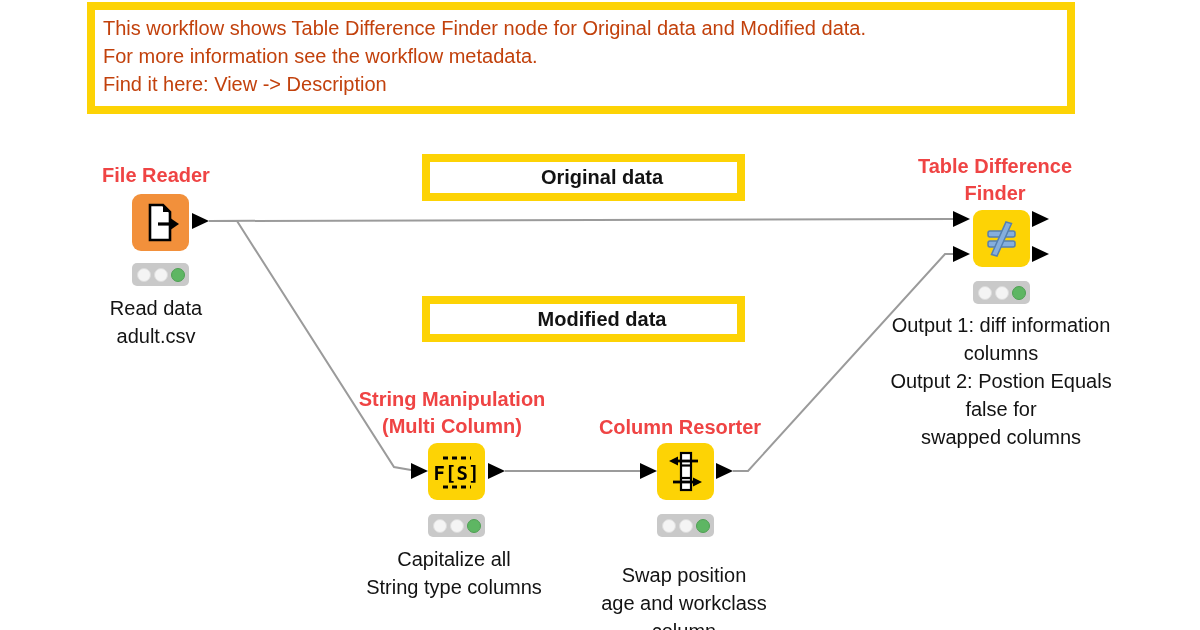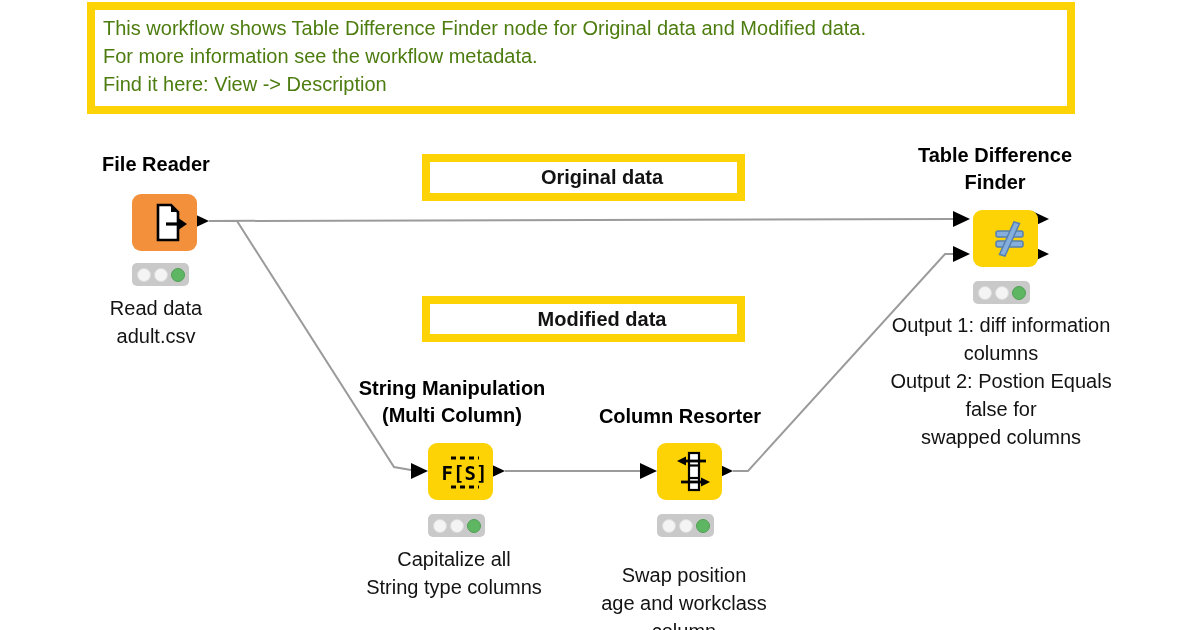--- a/index.html
+++ b/index.html
@@ -7,38 +7,38 @@
   #canvas{position:relative;width:1200px;height:630px;background:#ffffff;overflow:hidden;}
 
   
   #wires{position:absolute;left:0;top:0;width:1200px;height:630px;}
   #wires polyline{fill:none;stroke:#9b9b9b;stroke-width:2;}
   #wires polygon{fill:#000000;}
 
   
   .annotation{position:absolute;left:87px;top:2px;width:988px;height:112px;
     box-sizing:border-box;border:8px solid #fdd305;background:#ffffff;
-    padding:4px 8px;font-size:20px;line-height:28px;color:#4d7c0f;}
+    padding:4px 8px;font-size:20px;line-height:28px;color:#c2410c;}
 
   
   .banner{position:absolute;box-sizing:border-box;border:8px solid #fdd305;background:#ffffff;
     display:flex;align-items:center;justify-content:center;
     font-weight:bold;font-size:20px;color:#131313;padding-left:37px;}
   #banner-original{left:422px;top:154px;width:323px;height:47px;}
   #banner-modified{left:422px;top:296px;width:323px;height:46px;}
 
   
   .node-body{position:absolute;width:57px;height:57px;border-radius:9px;
-    display:flex;align-items:center;justify-content:flex-start;padding-left:8px;}
+    display:flex;align-items:center;justify-content:flex-start;}
   .node-orange{background:#f2903b;}
   .node-yellow{background:#fdd305;}
   .node-body svg{display:block;}
 
   .node-title{position:absolute;width:300px;text-align:center;
-    font-weight:bold;font-size:20px;line-height:27px;color:#000000;}
+    font-weight:bold;font-size:20px;line-height:27px;color:#ef4444;margin-top:11px;}
   .node-comment{position:absolute;width:300px;text-align:center;
     font-size:20px;line-height:28px;color:#131313;}
 
   
   .traffic{position:absolute;width:57px;height:23px;background:#c9c9c9;border-radius:5px;
     display:flex;align-items:center;justify-content:center;gap:3px;}
   .dot{width:14px;height:14px;border-radius:50%;box-sizing:border-box;}
   .dot-off{background:#f4f4f4;border:1px solid #dcdcdc;}
   .dot-on{background:#5eb663;border:1px solid #4fa054;}
 </style>

